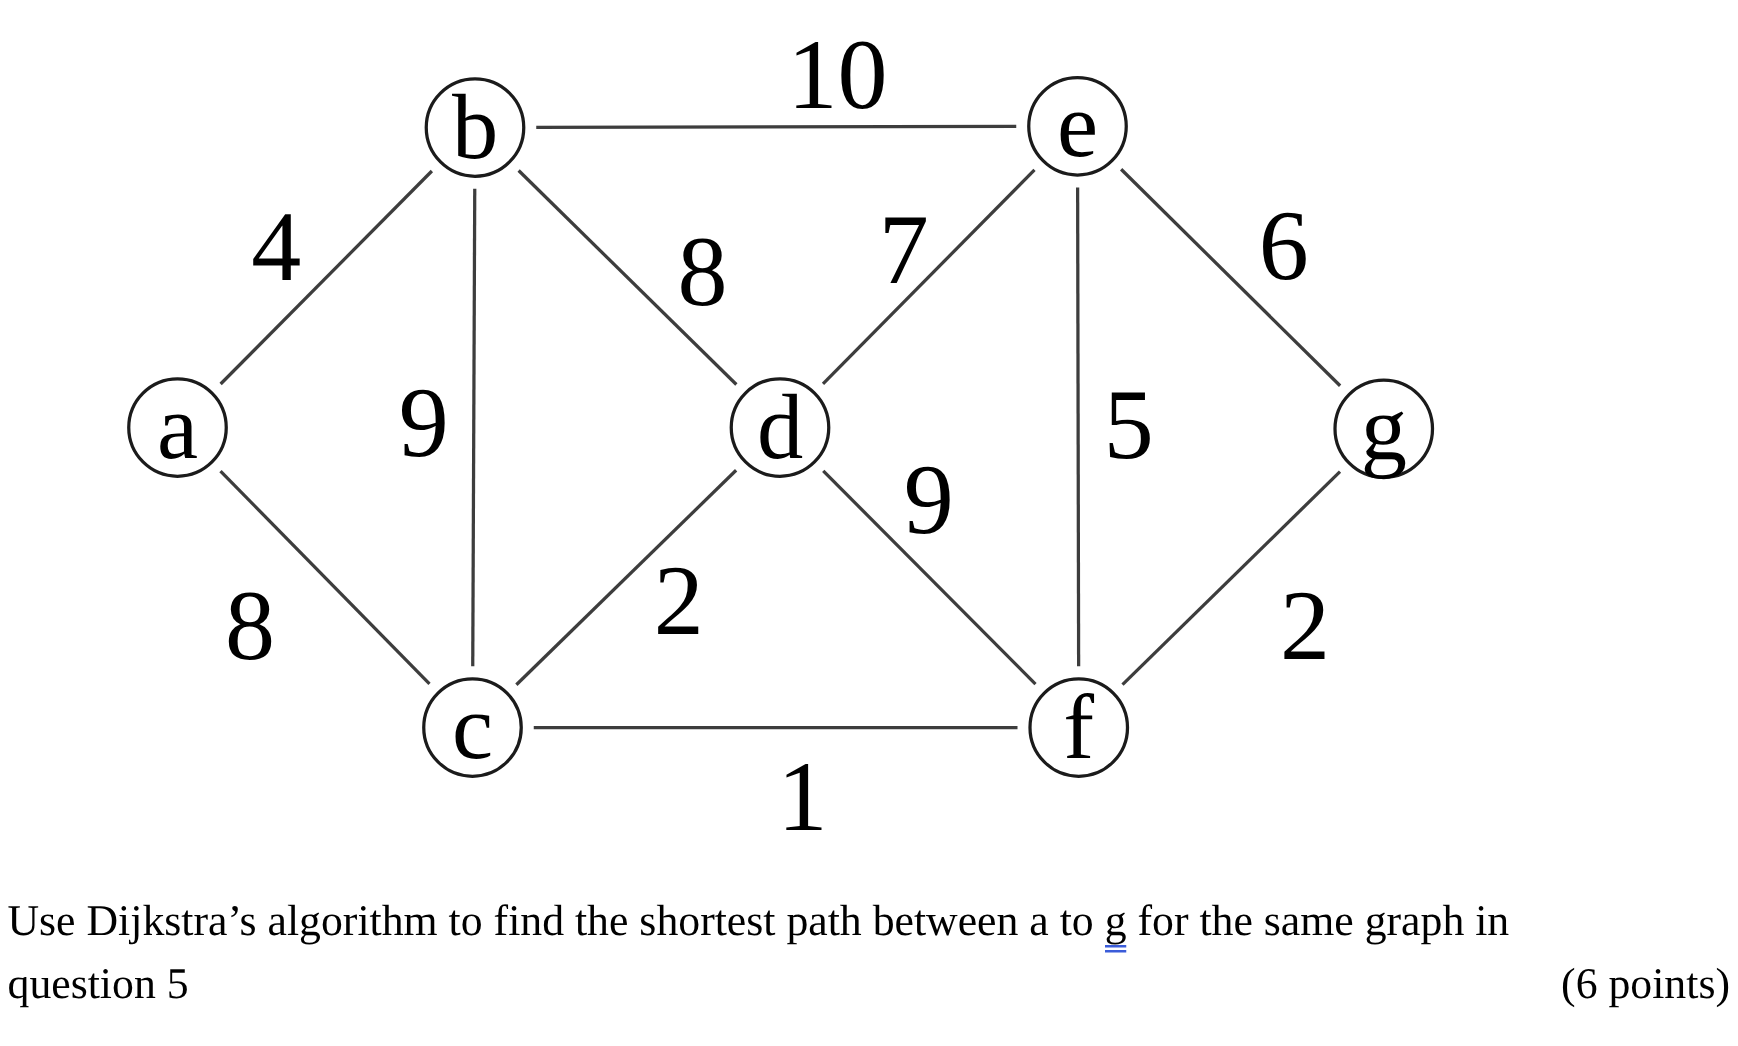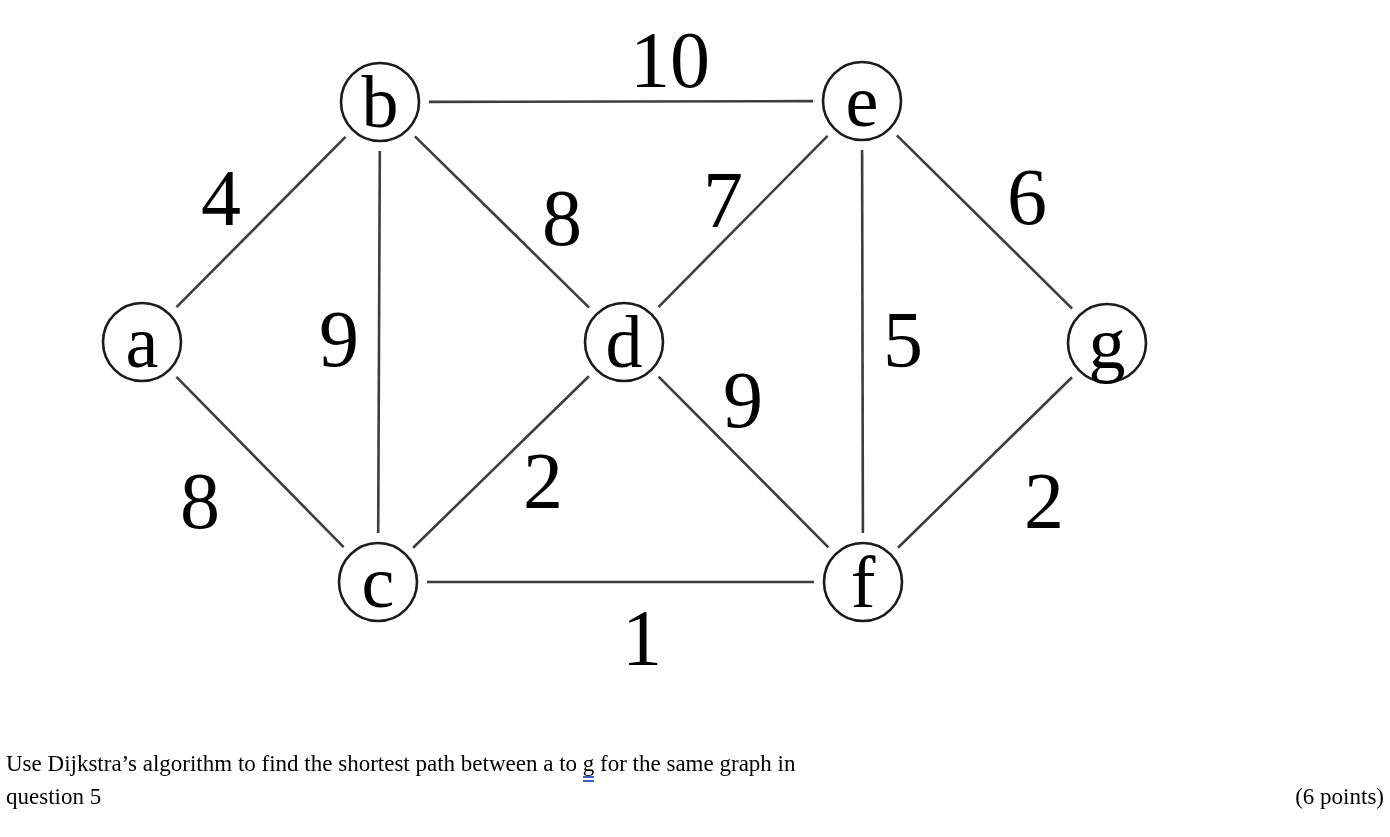--- a/index.html
+++ b/index.html
@@ -39,25 +39,25 @@
   }
   svg .node-label {
     font-family: "Liberation Serif", serif;
     font-size: 74px;
     fill: #000000;
     text-anchor: middle;
   }
   .question {
     position: absolute;
     left: 0;
-    top: 748px;
+    top: 712px;
     width: 1390px;
     padding: 0 6px;
     box-sizing: border-box;
-    font-size: 23px;
+    font-size: 35px;
     line-height: 1.42;
   }
   .q-line1 {
     white-space: nowrap;
   }
   .q-line2 {
     display: flex;
     justify-content: space-between;
     align-items: center;
   }

